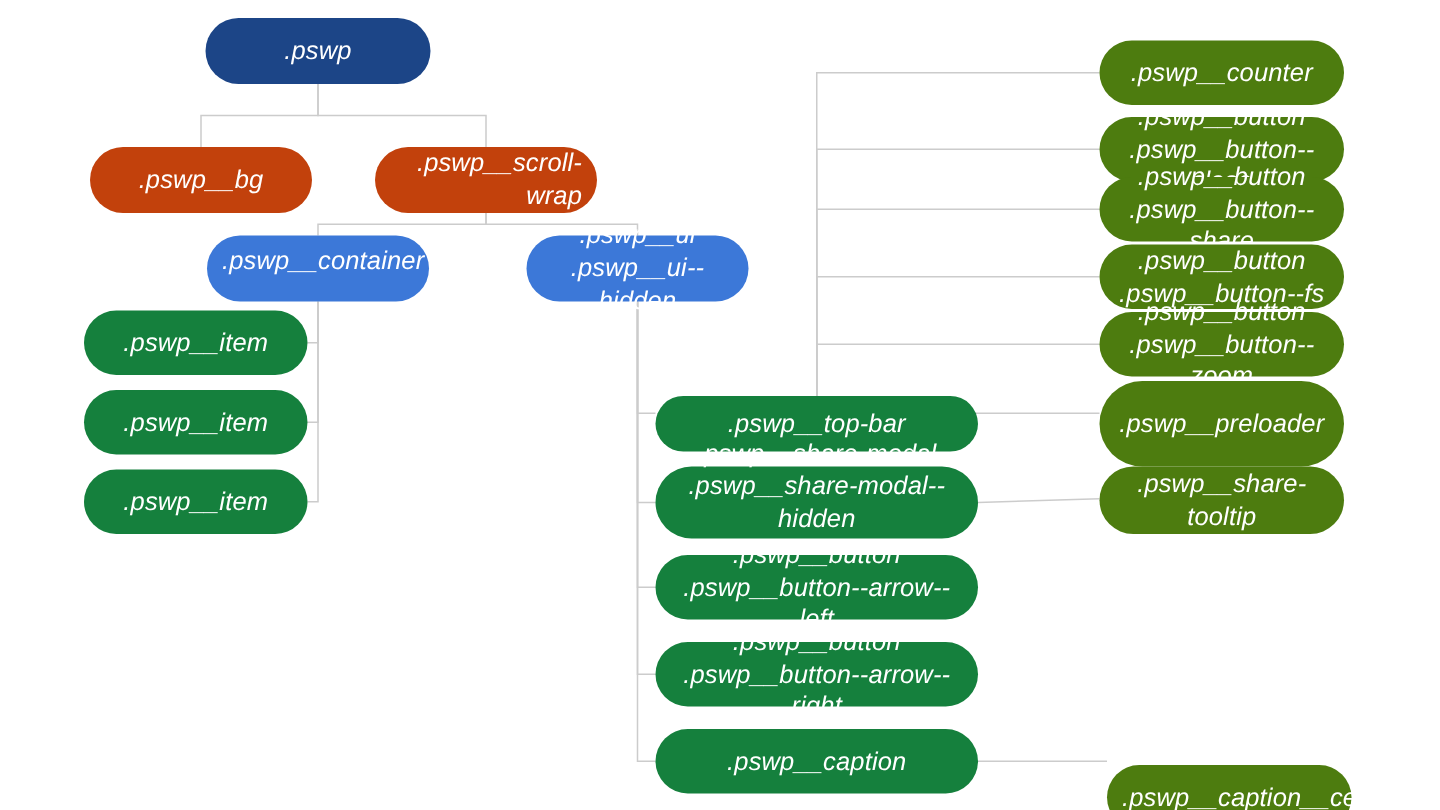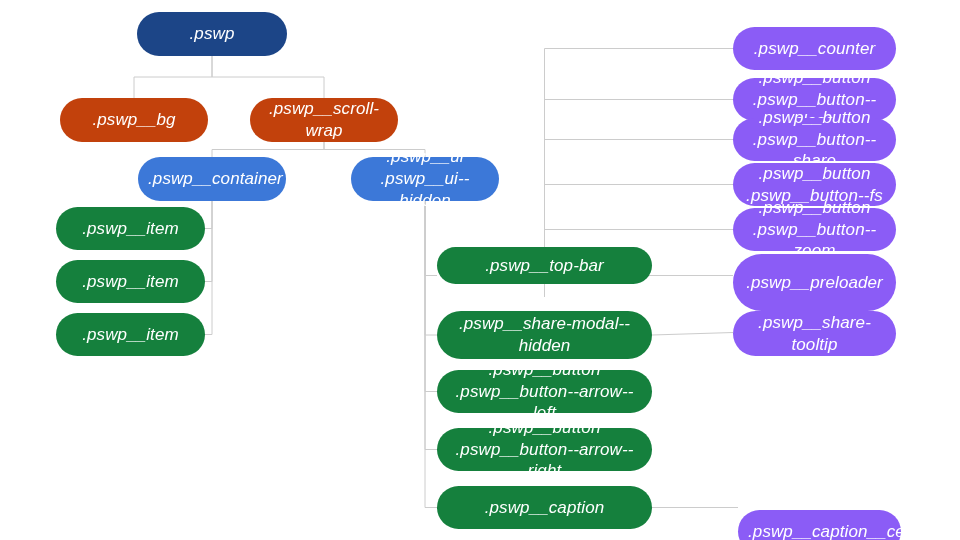--- a/index.html
+++ b/index.html
@@ -39,21 +39,21 @@
     letter-spacing: 0.1px;
     white-space: pre-line;
     padding: 16px 10px;
     font-size: 17px;
     font-style: italic;
   }
   .node.root      { background: #1c4587; }
   .node.level2    { background: #c2410c; }
   .node.level3    { background: #3c78d8; }
   .node.level4    { background: #15803d; }
-  .node.level5    { background: #8b5cf6; }
+  .node.level5    { background: #4d7c0f; }
   .node-label {
     display: block;
     width: 100%;
   }
 </style>
 </head>
 <body>
 
 <div id="diagram">
   <svg class="edge-layer" id="edge-layer" viewBox="0 0 960 540" xmlns="http://www.w3.org/2000/svg">
@@ -74,28 +74,28 @@
       <polyline points="544.5,297 544.5,139.5 733,139.5" fill="none" stroke="#cccccc" stroke-width="1"></polyline>
       <polyline points="544.5,297 544.5,184.5 733,184.5" fill="none" stroke="#cccccc" stroke-width="1"></polyline>
       <polyline points="544.5,297 544.5,229.5 733,229.5" fill="none" stroke="#cccccc" stroke-width="1"></polyline>
       <polyline points="544.5,297 544.5,275.5 733,275.5" fill="none" stroke="#cccccc" stroke-width="1"></polyline>
       <polyline points="652,335 733,332.5" fill="none" stroke="#cccccc" stroke-width="1"></polyline>
       <polyline points="652,507.5 738,507.5" fill="none" stroke="#cccccc" stroke-width="1"></polyline>
     </svg>
   <div id="node-layer">
       <div class="node root" style="left: 137px; top: 12px; width: 150px; height: 44px;"><span class="node-label">.pswp</span></div>
       <div class="node level2" style="left: 60px; top: 98px; width: 148px; height: 44px;"><span class="node-label">.pswp__bg</span></div>
-      <div class="node level2" style="left: 250px; top: 98px; width: 148px; height: 44px;"><span class="node-label">.pswp__scroll-wrap</span></div>
-      <div class="node level3" style="left: 138px; top: 157px; width: 148px; height: 44px;"><span class="node-label">.pswp__container</span></div>
+      <div class="node level2" style="left: 250px; top: 98px; width: 148px; height: 44px; text-align: right;"><span class="node-label">.pswp__scroll-wrap</span></div>
+      <div class="node level3" style="left: 138px; top: 157px; width: 148px; height: 44px; align-items: flex-end;"><span class="node-label">.pswp__container</span></div>
       <div class="node level3" style="left: 351px; top: 157px; width: 148px; height: 44px;"><span class="node-label">.pswp__ui
 .pswp__ui--hidden</span></div>
       <div class="node level4" style="left: 56px; top: 207px; width: 149px; height: 43px;"><span class="node-label">.pswp__item</span></div>
       <div class="node level4" style="left: 56px; top: 260px; width: 149px; height: 43px;"><span class="node-label">.pswp__item</span></div>
       <div class="node level4" style="left: 56px; top: 313px; width: 149px; height: 43px;"><span class="node-label">.pswp__item</span></div>
-      <div class="node level4" style="left: 437px; top: 247px; width: 215px; height: 37px;"><span class="node-label">.pswp__top-bar</span></div>
+      <div class="node level4" style="left: 437px; top: 264px; width: 215px; height: 37px;"><span class="node-label">.pswp__top-bar</span></div>
       <div class="node level4" style="left: 437px; top: 311px; width: 215px; height: 48px;"><span class="node-label">.pswp__share-modal
 .pswp__share-modal--hidden
 .pswp__single-tap</span></div>
       <div class="node level4" style="left: 437px; top: 370px; width: 215px; height: 43px;"><span class="node-label">.pswp__button
 .pswp__button--arrow--left</span></div>
       <div class="node level4" style="left: 437px; top: 428px; width: 215px; height: 43px;"><span class="node-label">.pswp__button
 .pswp__button--arrow--right</span></div>
       <div class="node level4" style="left: 437px; top: 486px; width: 215px; height: 43px;"><span class="node-label">.pswp__caption</span></div>
       <div class="node level5" style="left: 733px; top: 27px; width: 163px; height: 43px;"><span class="node-label">.pswp__counter</span></div>
       <div class="node level5" style="left: 733px; top: 78px; width: 163px; height: 43px;"><span class="node-label">.pswp__button

